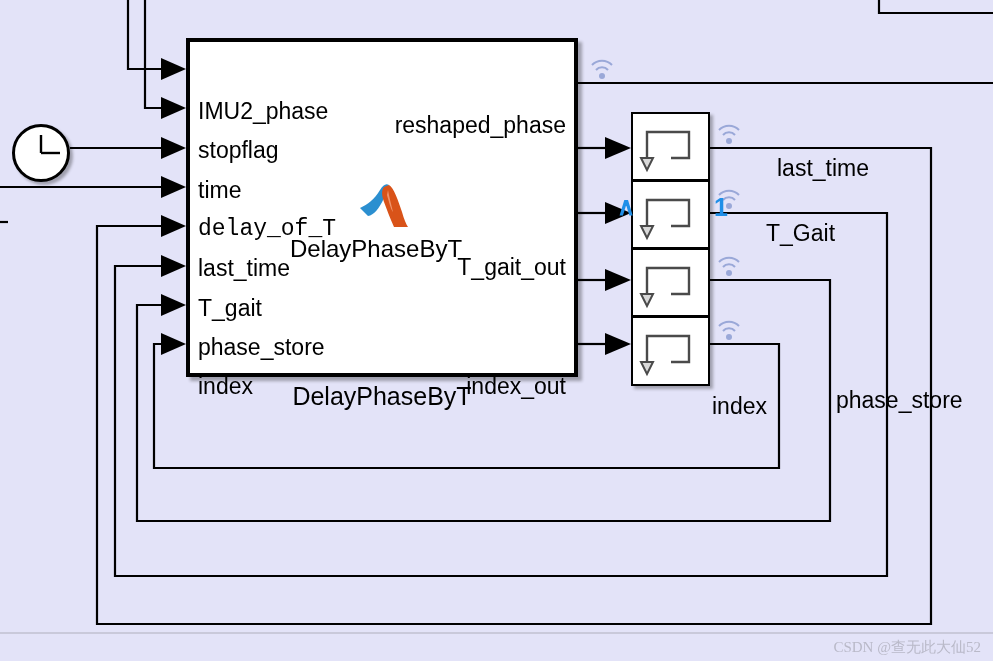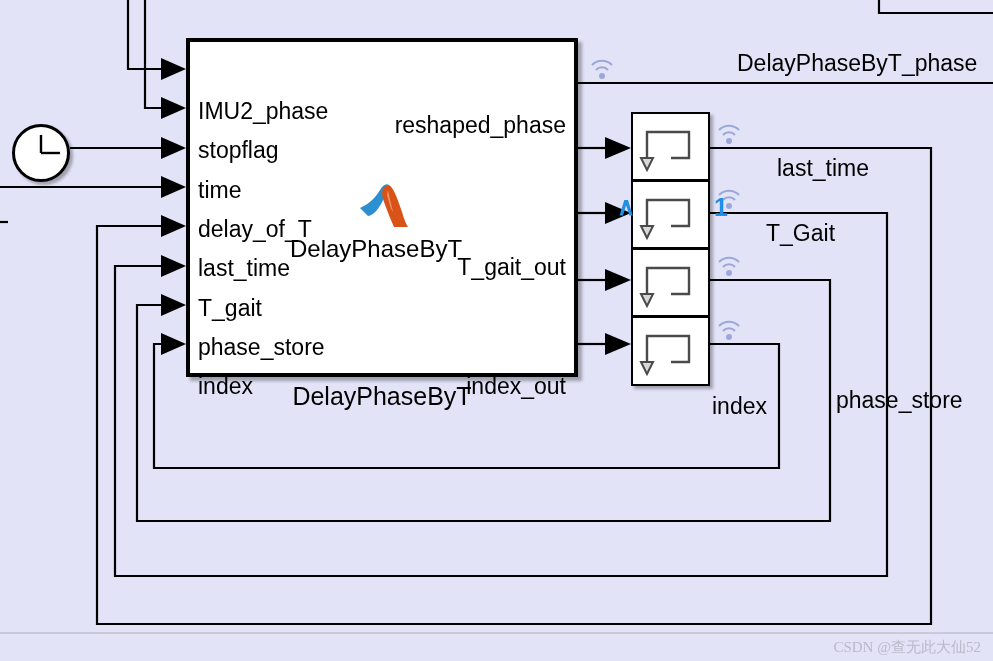--- a/index.html
+++ b/index.html
@@ -205,21 +205,21 @@
       <line x1="26" y1="26" x2="26" y2="8" stroke="#000" stroke-width="2.4"></line>
       <line x1="26" y1="26" x2="45" y2="26" stroke="#000" stroke-width="2.4"></line>
     </svg>
   </div>
 
   <div class="main-block">
 
     <div class="port-label port-in" style="top:58px;left:8px;">IMU2_phase</div>
     <div class="port-label port-in" style="top:97px;left:8px;">stopflag</div>
     <div class="port-label port-in" style="top:137px;left:8px;">time</div>
-    <div class="port-label port-in" style="top:176px;left:8px;">delay_of_T</div>
+    <div class="port-label port-in" style="top:176px;left:8px;font-family:Liberation Mono, monospace;">delay_of_T</div>
     <div class="port-label port-in" style="top:215px;left:8px;">last_time</div>
     <div class="port-label port-in" style="top:255px;left:8px;">T_gait</div>
     <div class="port-label port-in" style="top:294px;left:8px;">phase_store</div>
     <div class="port-label port-in" style="top:333px;left:8px;">index</div>
 
     <div class="port-label port-out" style="top:72px;right:8px;">reshaped_phase</div>
     <div class="port-label port-out" style="top:214px;right:8px;">T_gait_out</div>
     <div class="port-label port-out" style="top:333px;right:8px;">index_out</div>
 
     <div class="block-inner-name" style="top:195px;left:100px;">DelayPhaseByT</div>
@@ -296,21 +296,20 @@
     </svg>
   </div>
   <div class="wireless-icon" style="left:716px; top:318px;">
     <svg width="26" height="22" viewBox="0 0 26 22">
       <path d="M3 8 A14 14 0 0 1 23 8" fill="none" stroke="#9aa8d8" stroke-width="2"></path>
       <path d="M7 13 A8 8 0 0 1 19 13" fill="none" stroke="#9aa8d8" stroke-width="2"></path>
       <circle cx="13" cy="19" r="3" fill="#9aa8d8"></circle>
     </svg>
   </div>
 
-  <div class="signal-label" style="left:737px; top:52px;">DelayPhaseByT_phase</div>
 
   <div class="signal-label" style="left:777px; top:157px;">last_time</div>
 
   <div class="signal-label" style="left:766px; top:222px;">T_Gait</div>
 
   <div class="signal-label" style="left:712px; top:395px;">index</div>
 
   <div class="signal-label" style="left:836px; top:389px;">phase_store</div>
 
   <div class="blue-mark" style="left:714px; top:195px;">1</div>

